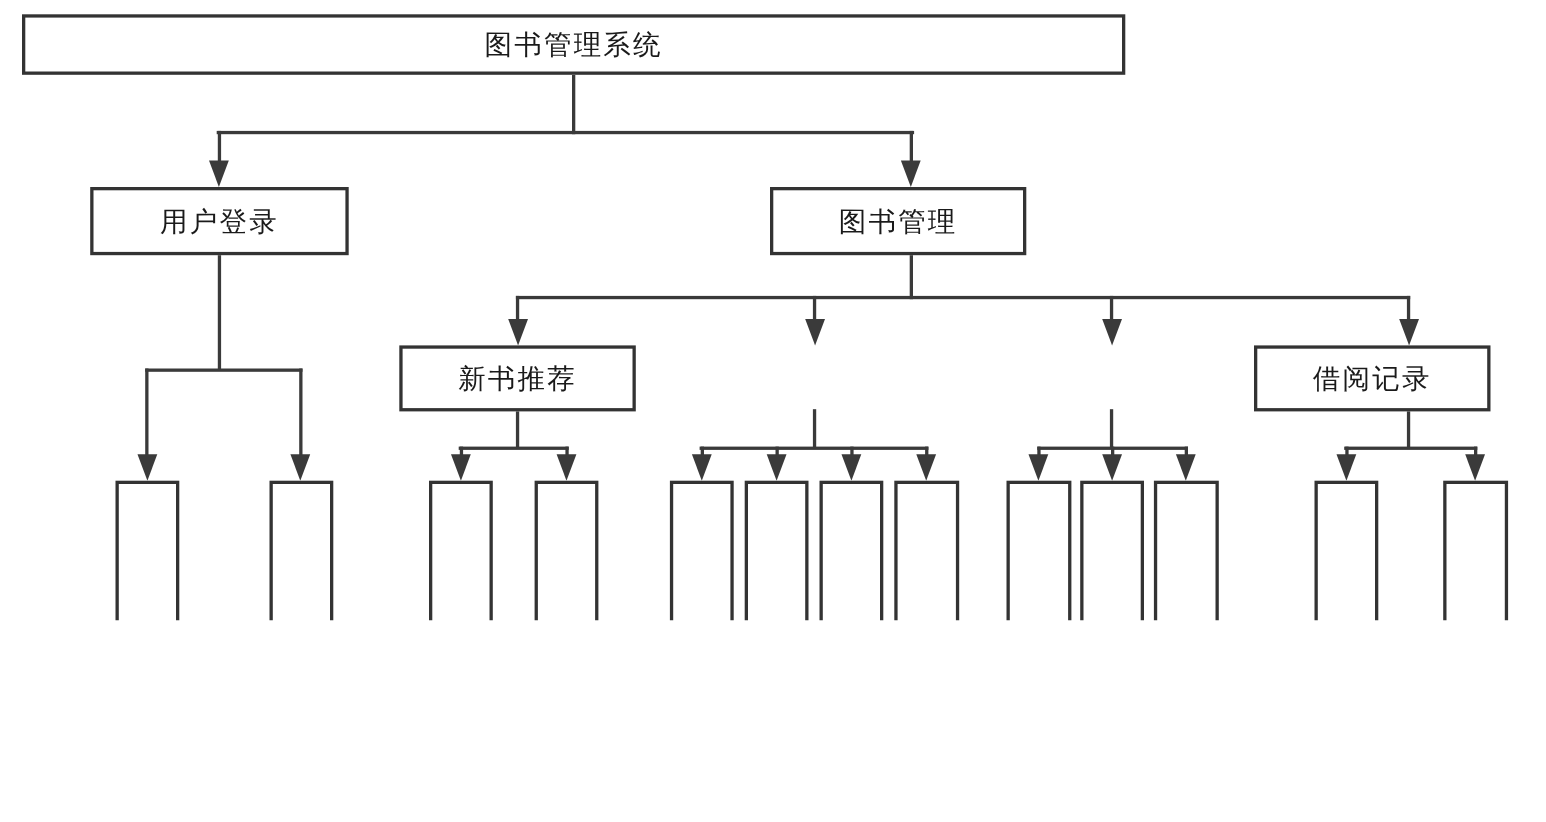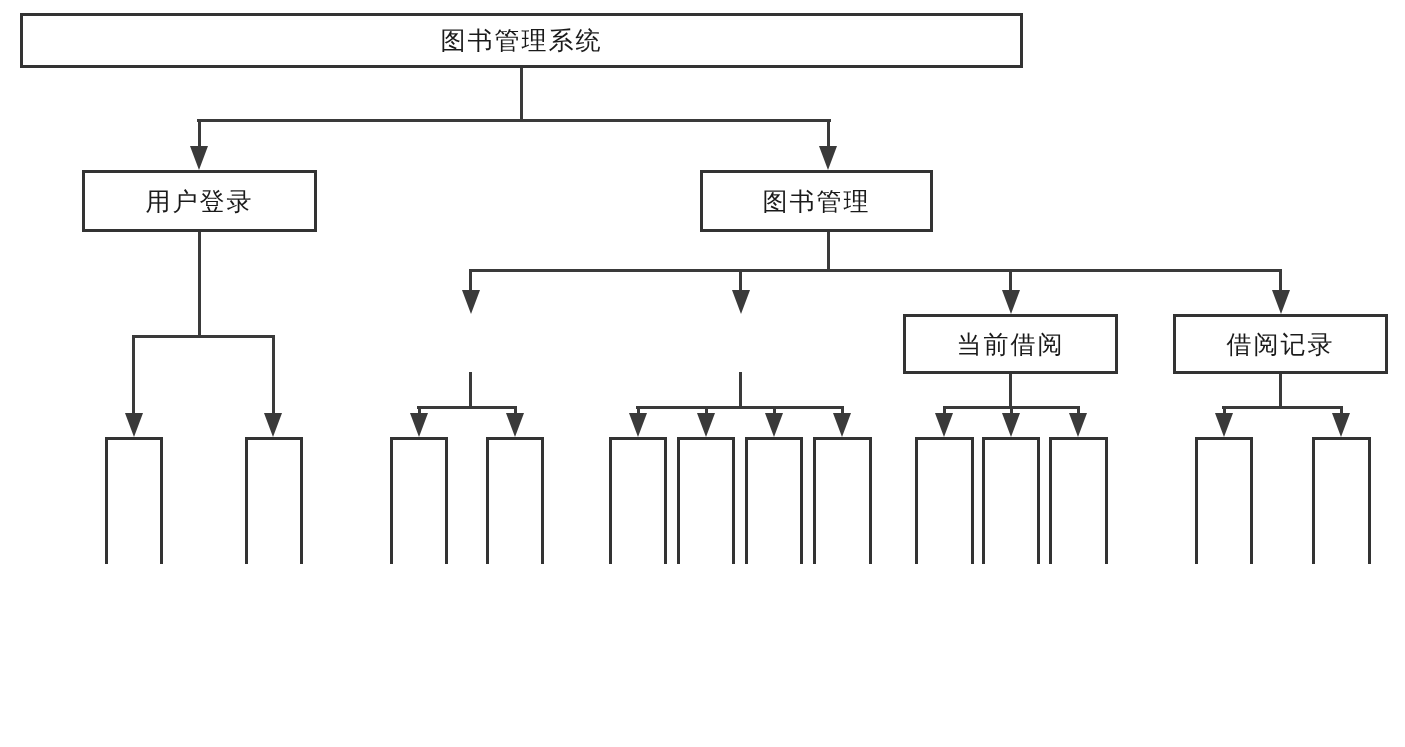--- a/index.html
+++ b/index.html
@@ -94,22 +94,22 @@
   <i class="vl" style="left:1223px;top:406px;height:10px"></i>
   <i class="ar" style="left:1215px;top:413px"></i>
   <i class="vl" style="left:1340px;top:406px;height:10px"></i>
   <i class="ar" style="left:1332px;top:413px"></i>
 
   <div class="box" style="left:20px;top:13px;width:1003px;height:55px">图书管理系统</div>
 
   <div class="box" style="left:82px;top:170px;width:235px;height:62px">用户登录</div>
   <div class="box" style="left:700px;top:170px;width:233px;height:62px">图书管理</div>
 
-  <div class="box" style="left:903px;top:314px;width:215px;height:60px">当前借阅</div>
-  <div class="box" style="left:1173px;top:314px;width:215px;height:60px">借阅记录</div>
+  <div class="box" style="left:363px;top:314px;width:215px;height:60px">新书推荐</div>
+  <div class="box" style="left:1140px;top:314px;width:215px;height:60px">借阅记录</div>
 
   <div class="box leaf" style="left:105px;top:437px;width:58px;height:297px">用户登录</div>
   <div class="box leaf" style="left:245px;top:437px;width:58px;height:297px">注销登录</div>
 
   <div class="box leaf" style="left:390px;top:437px;width:58px;height:297px">查询图书</div>
   <div class="box leaf" style="left:486px;top:437px;width:58px;height:297px">借阅图书</div>
 
   <div class="box leaf" style="left:609px;top:437px;width:58px;height:297px">查询图书</div>
   <div class="box leaf" style="left:677px;top:437px;width:58px;height:297px">新增图书（管理员）</div>
   <div class="box leaf" style="left:745px;top:437px;width:58px;height:297px">编辑图书（管理员）</div>

